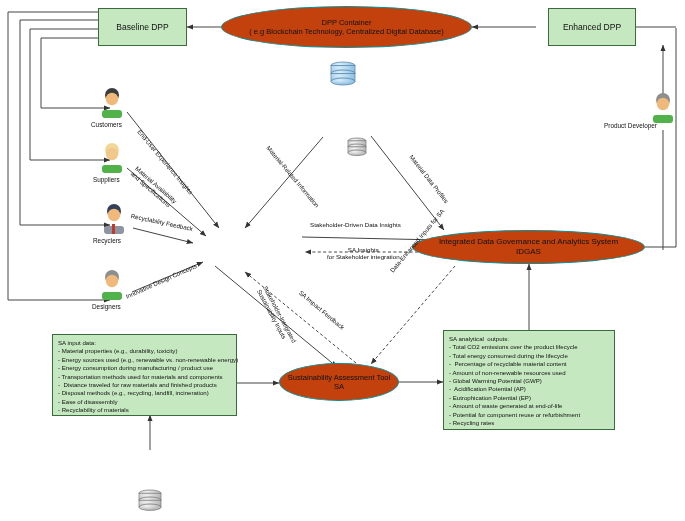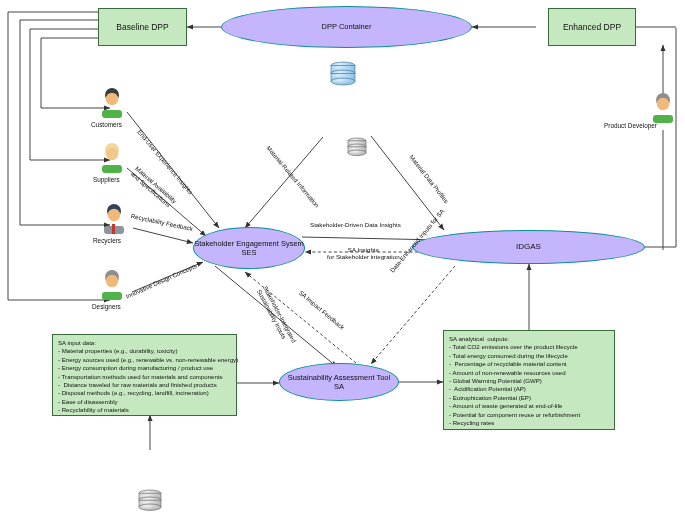--- a/index.html
+++ b/index.html
@@ -2,21 +2,21 @@
 <html><head>
 <meta charset="utf-8">
 <style>
   html,body{margin:0;padding:0;background:#ffffff;}
   body{font-family:"Liberation Sans", sans-serif;}
   #stage{position:relative;width:685px;height:521px;overflow:hidden;background:#fff;text-decoration:underline;}
   svg#wires{position:absolute;left:0;top:0;width:685px;height:521px;}
   .node{position:absolute;box-sizing:border-box;}
   .boxnode{background:#c6e8c0;border:1px solid #3a6b3a;display:flex;align-items:center;justify-content:center;
            font-size:8.5px;color:#111;text-align:center;}
-  .ellipse{background:#c4b5fd;border:1px solid #0a8f96;border-radius:50%;
+  .ellipse{background:#c2410c;border:1px solid #0a8f96;border-radius:50%;
            display:flex;flex-direction:column;align-items:center;justify-content:center;
            font-size:7.5px;color:#111;text-align:center;line-height:1.22;}
   .ellipse.big{font-size:8px;}
   .listbox{position:absolute;background:#c6e8c0;border:1px solid #3a6b3a;box-sizing:border-box;
            font-size:6.1px;color:#111;line-height:1.38;padding:4px 5px;white-space:pre;}
   .edgelabel{position:absolute;font-size:6.2px;color:#111;white-space:nowrap;
              transform-origin:left center;}
   .edgelabel.two{line-height:1.15;white-space:pre;}
   .actorlabel{position:absolute;font-size:6.4px;color:#111;white-space:nowrap;}
 </style>
@@ -153,29 +153,27 @@
   <div class="node boxnode" style="left:98px;top:8px;width:89px;height:38px;">
     <span>Baseline DPP</span>
   </div>
 
   <div class="node boxnode" style="left:548px;top:8px;width:88px;height:38px;">
     <span>Enhanced DPP</span>
   </div>
 
   <div class="node ellipse" style="left:221px;top:6px;width:251px;height:42px;">
     <span>DPP Container</span>
-  </div>
-
-
-  <div class="node ellipse" style="left:193px;top:227px;width:112px;height:42px;">
-    <span>Stakeholder Engagement Sysem</span>
-    <span>SES</span>
-  </div>
+    <span>( e.g Blockchain Technology, Centralized Digital Database)</span>
+  </div>
+
+
 
   <div class="node ellipse big" style="left:412px;top:230px;width:233px;height:34px;">
+    <span>Integrated Data Governance and Analytics System</span>
     <span>IDGAS</span>
   </div>
 
   <div class="node ellipse" style="left:279px;top:363px;width:120px;height:38px;">
     <span>Sustainability Assessment Tool</span>
     <span>SA</span>
   </div>
 
 
   <div class="listbox" style="left:52px;top:334px;width:185px;height:82px;">SA input data:

